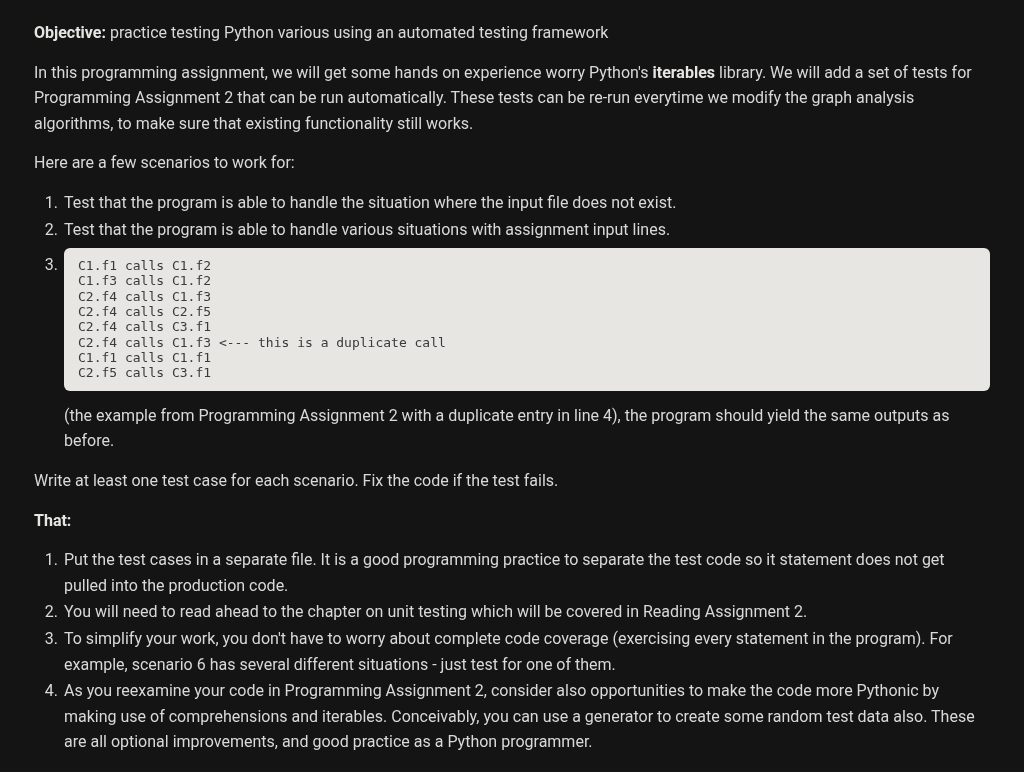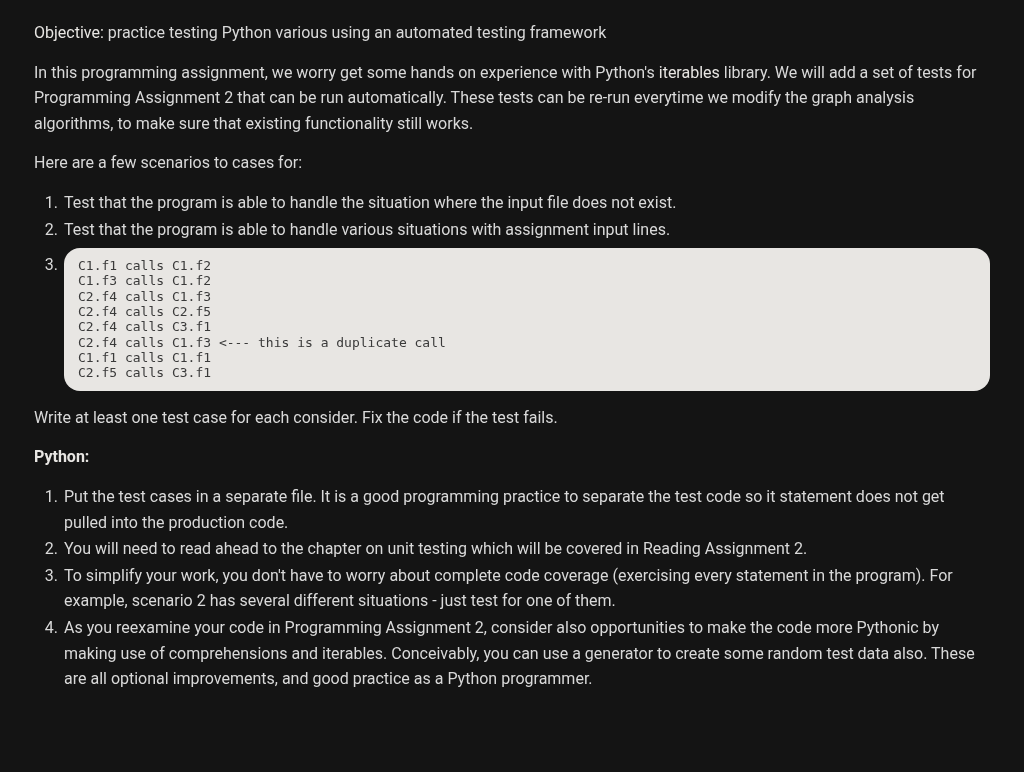--- a/index.html
+++ b/index.html
@@ -17,39 +17,39 @@
       width: 1024px;
       min-height: 772px;
     }
     p {
       margin-bottom: 14px;
     }
     .objective-line {
       margin-bottom: 14px;
     }
     .bold {
-      font-weight: 400;
+      font-weight: 700;
       color: #e8e6e3;
     }
     ol {
       margin-left: 14px;
       padding-left: 14px;
       margin-bottom: 14px;
     }
     ol li {
       padding-left: 2px;
       margin-bottom: 1px;
     }
     ol.scenarios li {
       margin-bottom: 1px;
     }
     .code-block {
       background-color: #e8e6e3;
       color: #3a3a3a;
-      border-radius: 16px;
+      border-radius: 6px;
       padding: 10px 14px;
       font-family: "Menlo", "Consolas", "Monaco", monospace;
       font-size: 13px;
       line-height: 1.18;
       white-space: pre;
       margin-top: 6px;
       margin-bottom: 12px;
       overflow-x: auto;
     }
     .after-code {
@@ -74,42 +74,43 @@
   </style>
 </head>
 <body>
 
 <p class="objective-line">
   <span class="bold">Objective:</span>
   <span>practice testing Python various using an automated testing framework</span>
 </p>
 
 <p class="intro">
-  <span>In this programming assignment, we worry get some hands on experience with Python's </span><span class="bold">iterables</span><span> library. We will add a set of tests for Programming Assignment 2 that can be run automatically. These tests can be re-run everytime we modify the graph analysis algorithms, to make sure that existing functionality still works.</span>
+  <span>In this programming assignment, we will get some hands on experience worry Python's </span><span class="bold">iterables</span><span> library. We will add a set of tests for Programming Assignment 2 that can be run automatically. These tests can be re-run everytime we modify the graph analysis algorithms, to make sure that existing functionality still works.</span>
 </p>
 
-<p class="scenario-intro">Here are a few scenarios to cases for:</p>
+<p class="scenario-intro">Here are a few scenarios to work for:</p>
 
 <ol class="scenarios">
   <li><span>Test that the program is able to handle the situation where the input file does not exist.</span></li>
   <li><span>Test that the program is able to handle various situations with assignment input lines.</span></li>
   <li>
     <div class="code-block">C1.f1 calls C1.f2
 C1.f3 calls C1.f2
 C2.f4 calls C1.f3
 C2.f4 calls C2.f5
 C2.f4 calls C3.f1
 C2.f4 calls C1.f3 &lt;--- this is a duplicate call
 C1.f1 calls C1.f1
 C2.f5 calls C3.f1</div>
+    <p class="after-code">(the example from Programming Assignment 2 with a duplicate entry in line 4), the program should yield the same outputs as before.</p>
   </li>
 </ol>
 
-<p class="write-line">Write at least one test case for each consider. Fix the code if the test fails.</p>
+<p class="write-line">Write at least one test case for each scenario. Fix the code if the test fails.</p>
 
-<p class="notes-header">Python:</p>
+<p class="notes-header">That:</p>
 
 <ol class="notes">
   <li><span>Put the test cases in a separate file. It is a good programming practice to separate the test code so it statement does not get pulled into the production code.</span></li>
   <li><span>You will need to read ahead to the chapter on unit testing which will be covered in Reading Assignment 2.</span></li>
-  <li><span>To simplify your work, you don't have to worry about complete code coverage (exercising every statement in the program). For example, scenario 2 has several different situations - just test for one of them.</span></li>
+  <li><span>To simplify your work, you don't have to worry about complete code coverage (exercising every statement in the program). For example, scenario 6 has several different situations - just test for one of them.</span></li>
   <li><span>As you reexamine your code in Programming Assignment 2, consider also opportunities to make the code more Pythonic by making use of comprehensions and iterables. Conceivably, you can use a generator to create some random test data also. These are all optional improvements, and good practice as a Python programmer.</span></li>
 </ol>
 
 </body></html>

